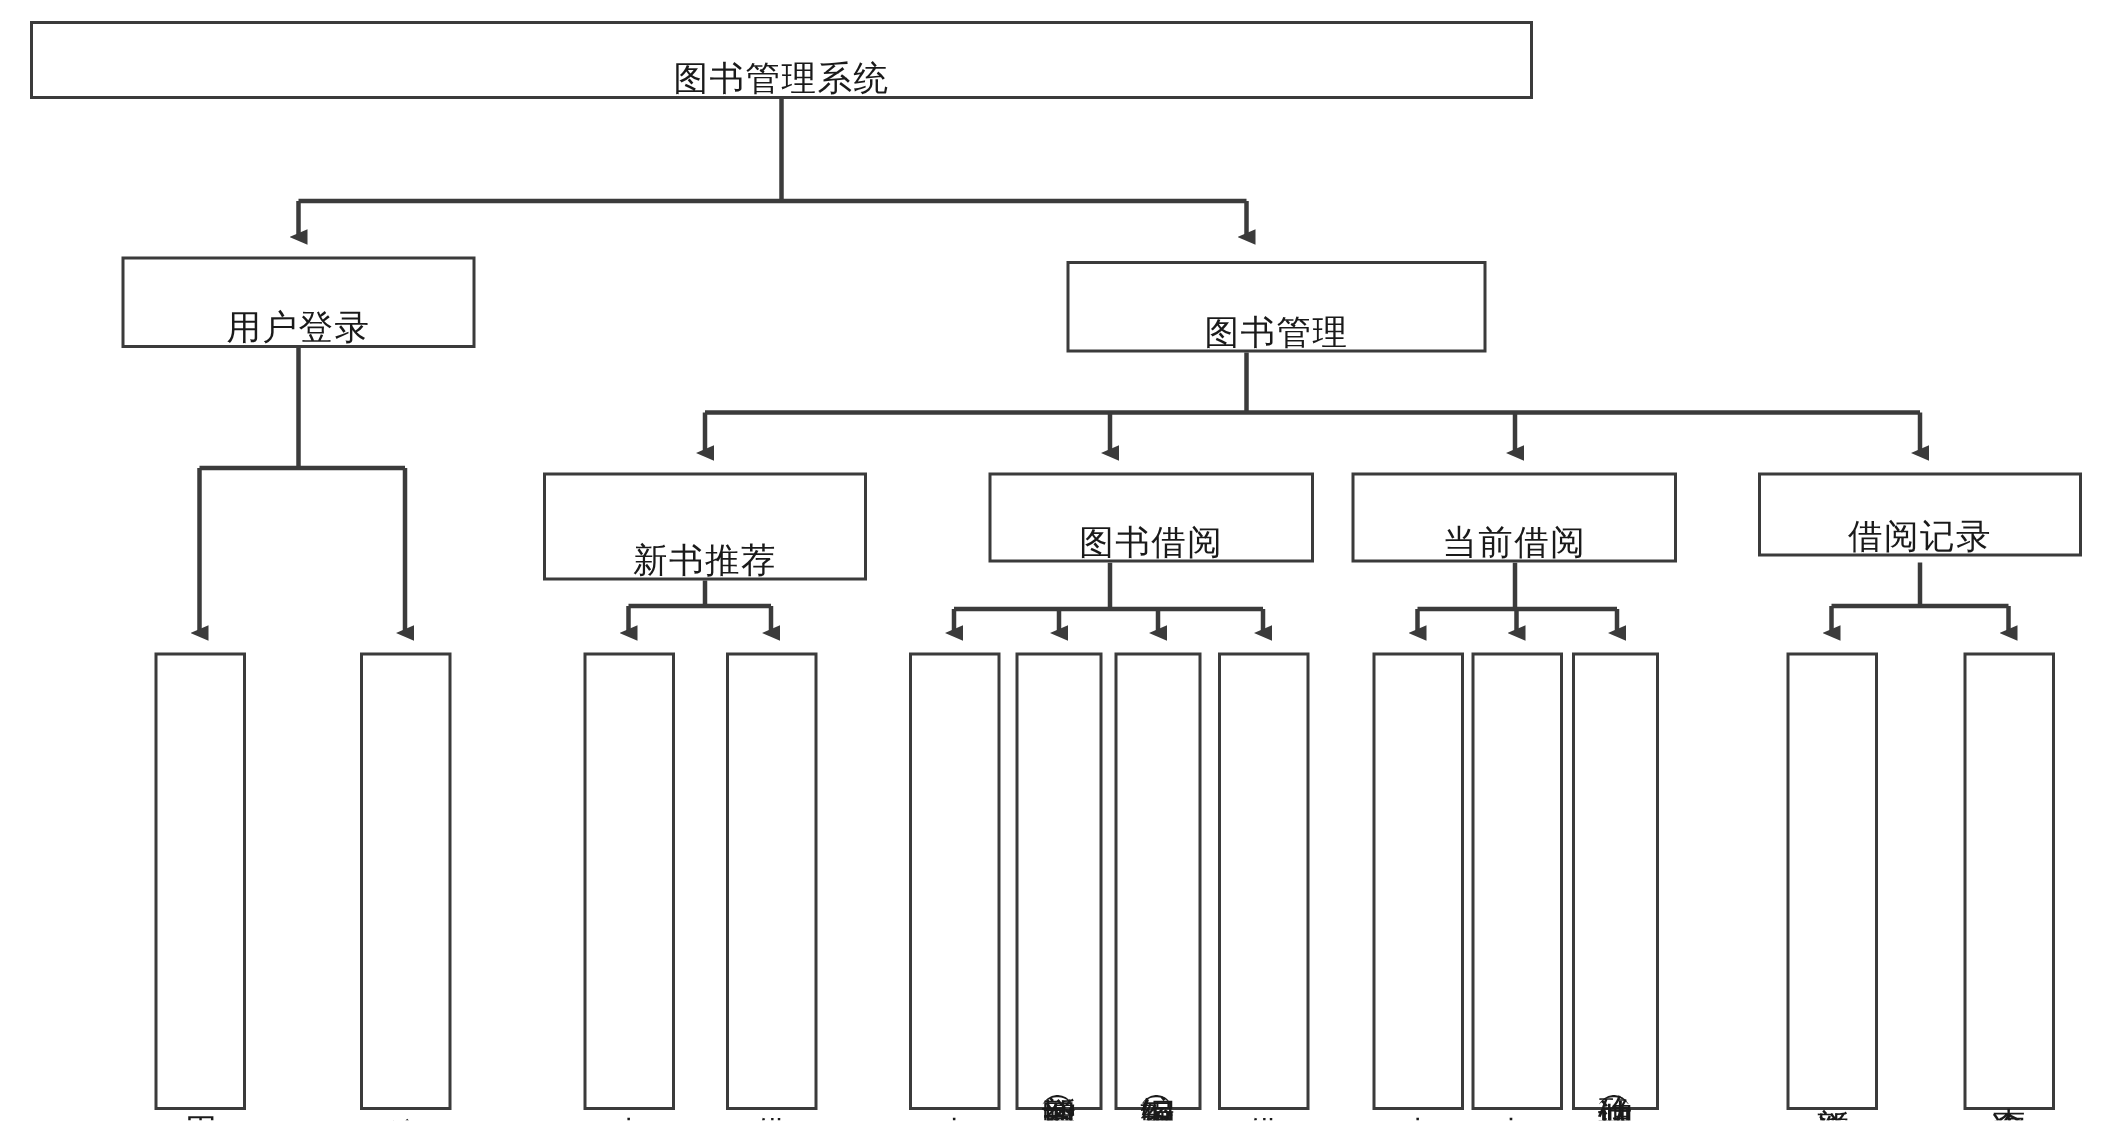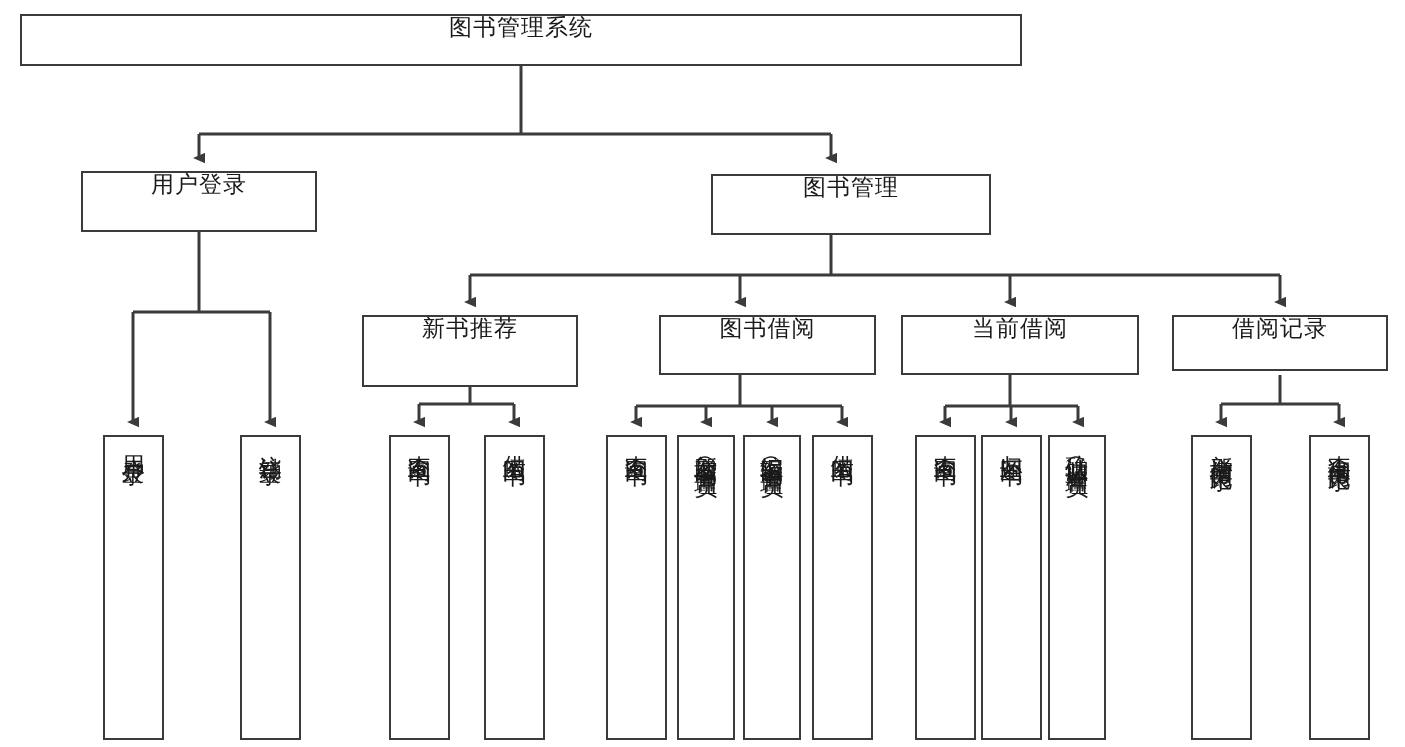--- a/index.html
+++ b/index.html
@@ -23,21 +23,21 @@
     top: 0;
     width: 1405px;
     height: 747px;
   }
   .node {
     position: absolute;
     box-sizing: border-box;
     background: #ffffff;
     border: 2px solid #3b3b3b;
     display: flex;
-    align-items: flex-start;
+    align-items: flex-end;
     justify-content: center;
     color: #1a1a1a;
   }
   .node-h {
     font-size: 23px;
     letter-spacing: 1px;
     line-height: 1;
   }
   .node-v {
     font-size: 23px;
@@ -125,21 +125,21 @@
   <div class="node node-h" style="left:711px; top:174px; width:280px; height:61px;">
     <span>图书管理</span>
   </div>
 
   <div class="node node-h" style="left:362px; top:315px; width:216px; height:72px;">
     <span>新书推荐</span>
   </div>
   <div class="node node-h" style="left:659px; top:315px; width:217px; height:60px;">
     <span>图书借阅</span>
   </div>
-  <div class="node node-h" style="left:901px; top:315px; width:238px; height:60px;">
+  <div class="node node-h" style="left:901px; top:315px; width:217px; height:60px;">
     <span>当前借阅</span>
   </div>
   <div class="node node-h" style="left:1172px; top:315px; width:216px; height:56px;">
     <span>借阅记录</span>
   </div>
 
   <div class="node node-v" style="left:103px; top:435px; width:61px; height:305px;">
     <span class="vtext">用户登录</span>
   </div>
   <div class="node node-v" style="left:240px; top:435px; width:61px; height:305px;">

